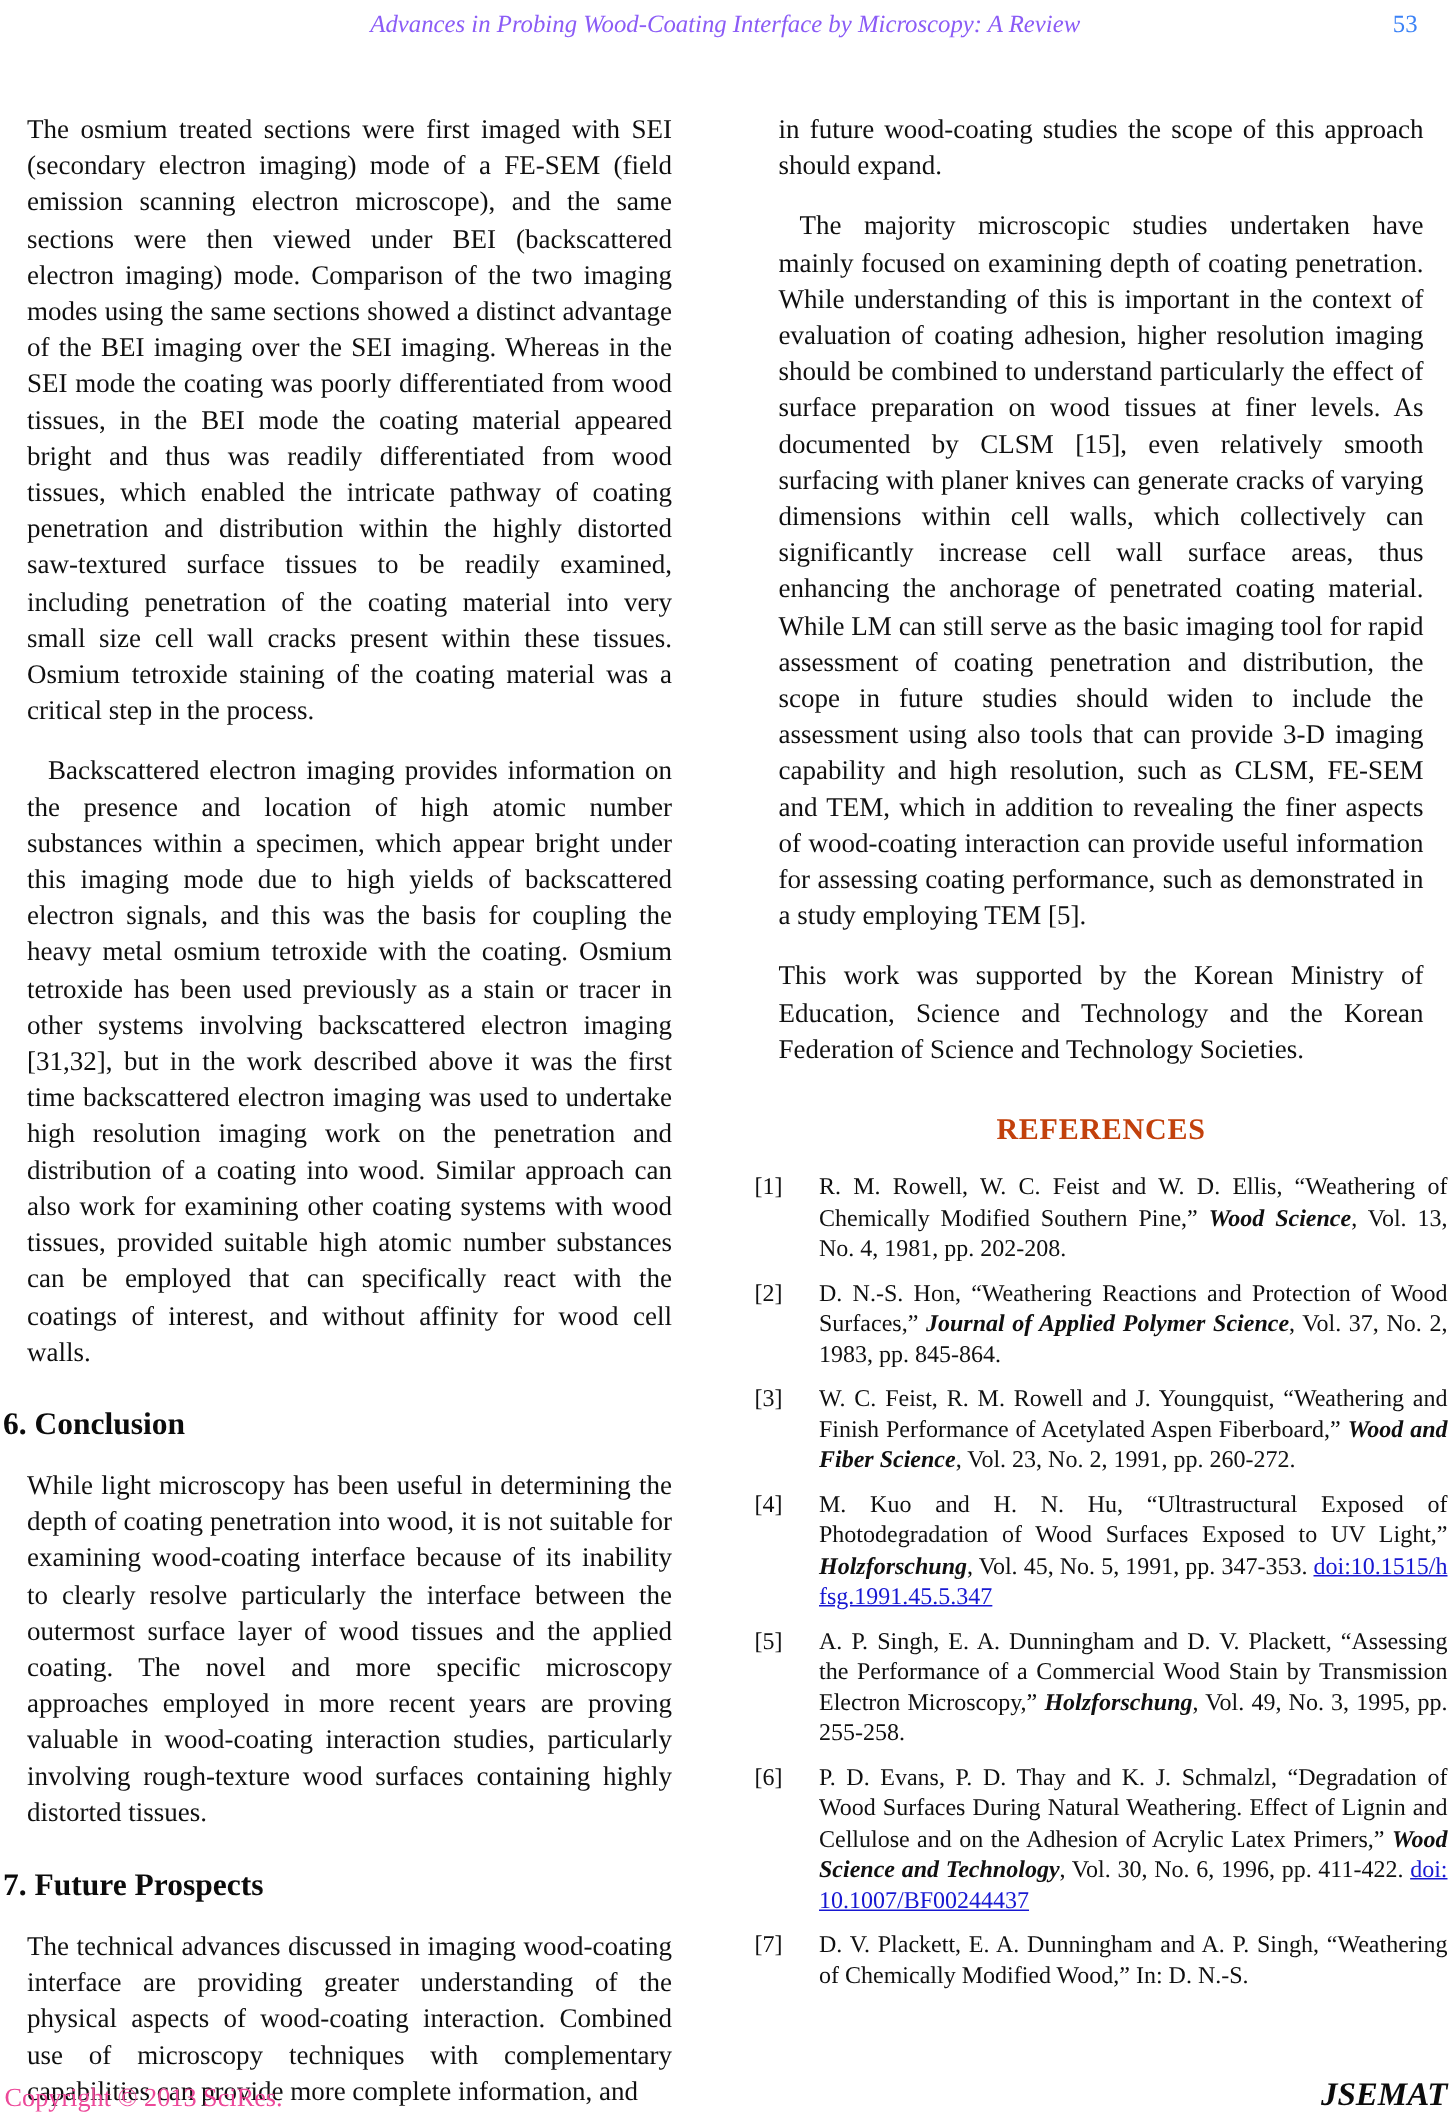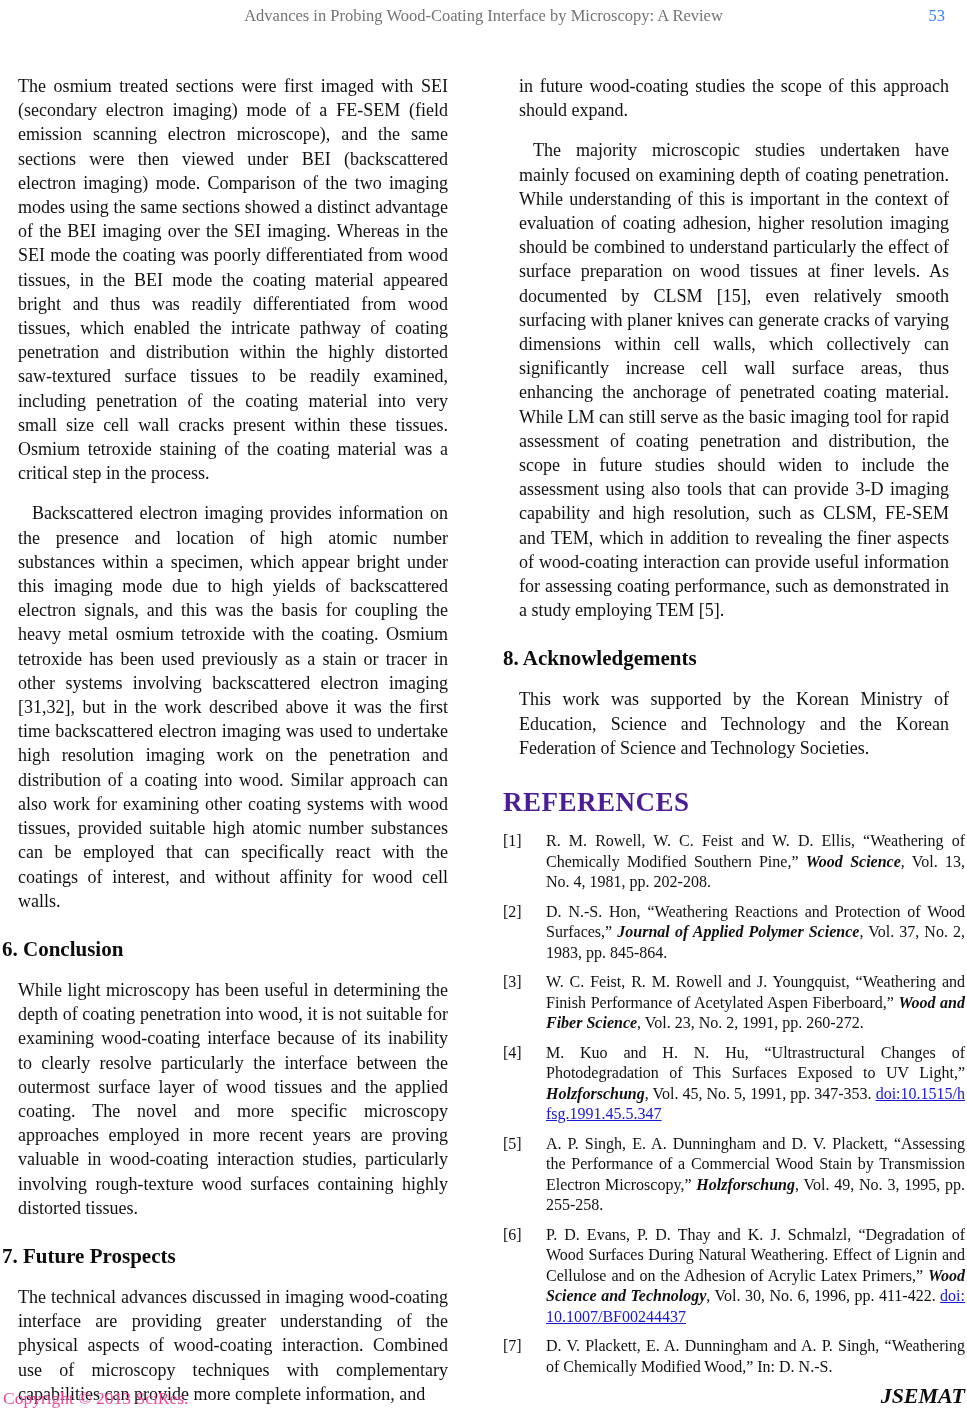--- a/index.html
+++ b/index.html
@@ -9,21 +9,21 @@
     font-family: "Liberation Serif", serif;
     color: #111111;
     position: relative;
     overflow: hidden;
   }
   .page { position: absolute; inset: 0; }
 
   
   .running-title {
     position: absolute; top: 6px; left: 0; width: 100%;
-    text-align: center; font-size: 16.5px; color: #737373;
+    text-align: center; font-size: 16.5px; color: #8b5cf6; font-style: italic;
   }
   .page-number {
     position: absolute; top: 6px; right: 22px;
     font-size: 16.5px; color: #3b82f6;
   }
 
   
   .col {
     position: absolute; top: 58px; width: 462px;
     font-size: 18px; line-height: 24.2px;
@@ -34,22 +34,22 @@
   .col-right { left: 503px; }
 
   .para { margin: 16px; }
   .para.ind { text-indent: 14px; }
 
   .sec-h {
     font-size: 21px; font-weight: bold; text-align: left;
     margin: 23px 0 13px 0; line-height: 26px; color: #0c0c0c;
   }
   .refs-h {
-    font-size: 27px; font-weight: bold; text-align: left;
-    margin: 30px 0 17px 0; line-height: 24px; letter-spacing: 0.5px; color: #4c1d95;
+    font-size: 20px; font-weight: bold; text-align: center;
+    margin: 30px 0 17px 0; line-height: 24px; letter-spacing: 0.5px; color: #c2410c;
   }
 
   .ref {
     position: relative; padding-left: 43px;
     font-size: 16px; line-height: 20.5px;
     margin: 0 0 9px 0; text-align: justify;
   }
   .ref-label { position: absolute; left: 0; top: 0; }
   .it { font-style: italic; font-weight: bold; }
   a.doi {
@@ -82,27 +82,26 @@
       <p class="para ind"><span class="">Backscattered electron imaging provides information on the presence and location of high atomic number substances within a specimen, which appear bright under this imaging mode due to high yields of backscattered electron signals, and this was the basis for coupling the heavy metal osmium tetroxide with the coating. Osmium tetroxide has been used previously as a stain or tracer in other systems involving backscattered electron imaging [31,32], but in the work described above it was the first time backscattered electron imaging was used to undertake high resolution imaging work on the penetration and distribution of a coating into wood. Similar approach can also work for examining other coating systems with wood tissues, provided suitable high atomic number substances can be employed that can specifically react with the coatings of interest, and without affinity for wood cell walls.</span></p>
       <h2 class="sec-h">6. Conclusion</h2>
       <p class="para"><span class="">While light microscopy has been useful in determining the depth of coating penetration into wood, it is not suitable for examining wood-coating interface because of its inability to clearly resolve particularly the interface between the outermost surface layer of wood tissues and the applied coating. The novel and more specific microscopy approaches employed in more recent years are proving valuable in wood-coating interaction studies, particularly involving rough-texture wood surfaces containing highly distorted tissues.</span></p>
       <h2 class="sec-h">7. Future Prospects</h2>
       <p class="para"><span class="">The technical advances discussed in imaging wood-coating interface are providing greater understanding of the physical aspects of wood-coating interaction. Combined use of microscopy techniques with complementary capabilities can provide more complete information, and</span></p>
     </div>
 
   <div class="col col-right">
       <p class="para"><span class="">in future wood-coating studies the scope of this approach should expand.</span></p>
       <p class="para ind"><span class="">The majority microscopic studies undertaken have mainly focused on examining depth of coating penetration. While understanding of this is important in the context of evaluation of coating adhesion, higher resolution imaging should be combined to understand particularly the effect of surface preparation on wood tissues at finer levels. As documented by CLSM [15], even relatively smooth surfacing with planer knives can generate cracks of varying dimensions within cell walls, which collectively can significantly increase cell wall surface areas, thus enhancing the anchorage of penetrated coating material. While LM can still serve as the basic imaging tool for rapid assessment of coating penetration and distribution, the scope in future studies should widen to include the assessment using also tools that can provide 3-D imaging capability and high resolution, such as CLSM, FE-SEM and TEM, which in addition to revealing the finer aspects of wood-coating interaction can provide useful information for assessing coating performance, such as demonstrated in a study employing TEM [5].</span></p>
-      <h2 class="sec-h">8. Acknowledgements</h2>
       <p class="para"><span class="">This work was supported by the Korean Ministry of Education, Science and Technology and the Korean Federation of Science and Technology Societies.</span></p>
       <h2 class="refs-h">REFERENCES</h2>
       <div class="ref"><span class="ref-label">[1]</span><span class="">R. M. Rowell, W. C. Feist and W. D. Ellis, “Weathering of Chemically Modified Southern Pine,” </span><span class="it">Wood Science</span><span class="">, Vol. 13, No. 4, 1981, pp. 202-208.</span></div>
       <div class="ref"><span class="ref-label">[2]</span><span class="">D. N.-S. Hon, “Weathering Reactions and Protection of Wood Surfaces,” </span><span class="it">Journal of Applied Polymer Science</span><span class="">, Vol. 37, No. 2, 1983, pp. 845-864.</span></div>
       <div class="ref"><span class="ref-label">[3]</span><span class="">W. C. Feist, R. M. Rowell and J. Youngquist, “Weathering and Finish Performance of Acetylated Aspen Fiberboard,” </span><span class="it">Wood and Fiber Science</span><span class="">, Vol. 23, No. 2, 1991, pp. 260-272.</span></div>
-      <div class="ref"><span class="ref-label">[4]</span><span class="">M. Kuo and H. N. Hu, “Ultrastructural Changes of Photodegradation of This Surfaces Exposed to UV Light,” </span><span class="it">Holzforschung</span><span class="">, Vol. 45, No. 5, 1991, pp. 347-353. </span><a href="#" class="doi">doi:10.1515/hfsg.1991.45.5.347</a></div>
+      <div class="ref"><span class="ref-label">[4]</span><span class="">M. Kuo and H. N. Hu, “Ultrastructural Exposed of Photodegradation of Wood Surfaces Exposed to UV Light,” </span><span class="it">Holzforschung</span><span class="">, Vol. 45, No. 5, 1991, pp. 347-353. </span><a href="#" class="doi">doi:10.1515/hfsg.1991.45.5.347</a></div>
       <div class="ref"><span class="ref-label">[5]</span><span class="">A. P. Singh, E. A. Dunningham and D. V. Plackett, “Assessing the Performance of a Commercial Wood Stain by Transmission Electron Microscopy,” </span><span class="it">Holzforschung</span><span class="">, Vol. 49, No. 3, 1995, pp. 255-258.</span></div>
       <div class="ref"><span class="ref-label">[6]</span><span class="">P. D. Evans, P. D. Thay and K. J. Schmalzl, “Degradation of Wood Surfaces During Natural Weathering. Effect of Lignin and Cellulose and on the Adhesion of Acrylic Latex Primers,” </span><span class="it">Wood Science and Technology</span><span class="">, Vol. 30, No. 6, 1996, pp. 411-422. </span><a href="#" class="doi">doi:10.1007/BF00244437</a></div>
       <div class="ref"><span class="ref-label">[7]</span><span class="">D. V. Plackett, E. A. Dunningham and A. P. Singh, “Weathering of Chemically Modified Wood,” In: D. N.-S.</span></div>
     </div>
 
   <div class="footer-copyright">Copyright © 2013 SciRes.</div>
 
   <div class="footer-journal">JSEMAT</div>
 
 </div>

